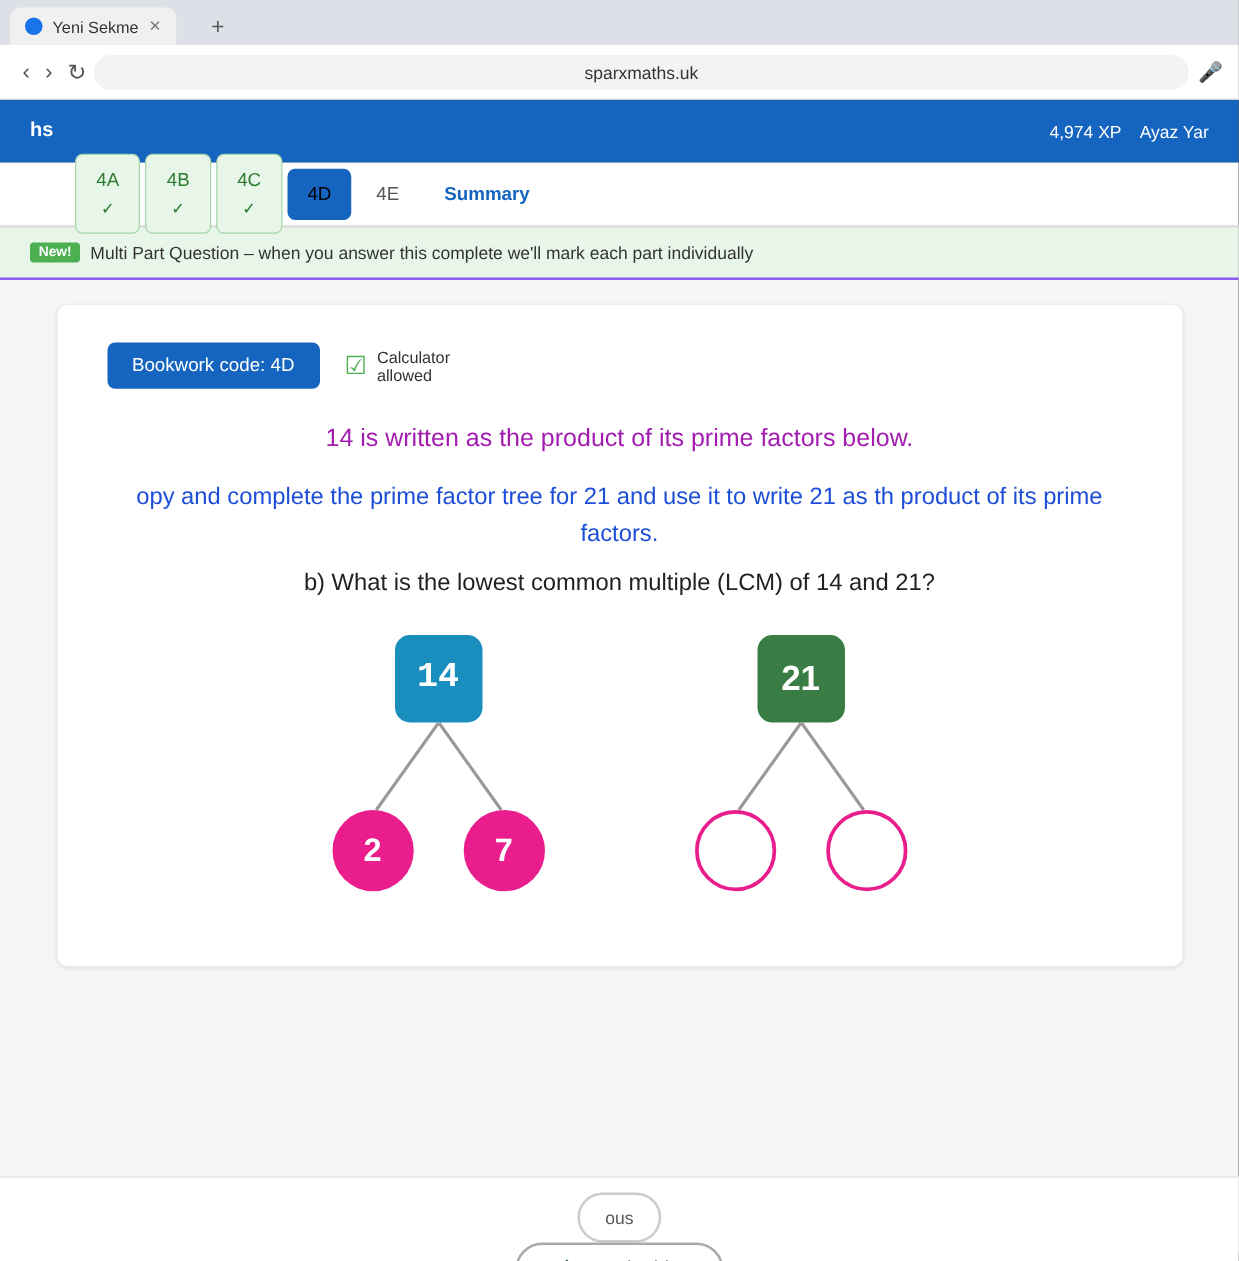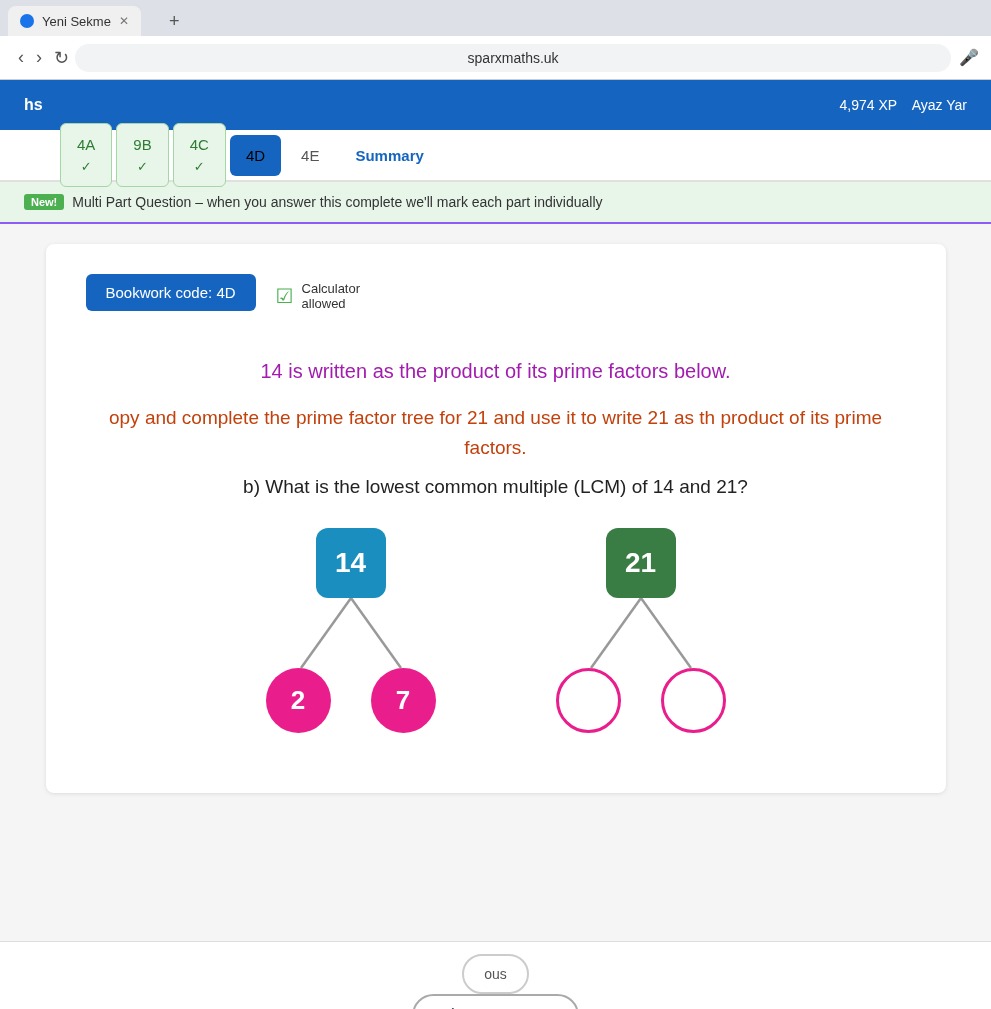--- a/index.html
+++ b/index.html
@@ -36,34 +36,34 @@
     .main-content { background: #f5f5f5; min-height: 820px; padding-bottom: 100px; }
 
     
     .new-banner { background: #e8f5e9; border-bottom: 2px solid #8b5cf6; padding: 12px 24px; display: flex; align-items: center; gap: 8px; font-size: 14px; color: #333; }
     .new-badge { background: #4caf50; color: white; font-size: 11px; font-weight: bold; padding: 2px 7px; border-radius: 3px; }
 
     
     .content-area { background: white; margin: 20px auto; max-width: 900px; padding: 30px 40px 20px 40px; border-radius: 8px; box-shadow: 0 1px 4px rgba(0,0,0,0.1); }
 
     
-    .bookwork-row { display: flex; align-items: flex-end; gap: 20px; margin-bottom: 44px; }
+    .bookwork-row { display: flex; align-items: center; gap: 20px; margin-bottom: 24px; }
     .bookwork-btn { background: #1565c0; color: white; border: none; border-radius: 6px; padding: 10px 20px; font-size: 15px; font-weight: 500; cursor: pointer; }
     .calculator-box { display: flex; align-items: center; gap: 8px; font-size: 13px; color: #333; }
     .calc-icon { font-size: 20px; color: #4caf50; }
 
     
     .question-text { font-size: 20px; color: #a21caf; line-height: 1.6; margin-bottom: 16px; text-align: center; }
-    .question-text-left { font-size: 19px; color: #c2410c; line-height: 1.6; margin-bottom: 12px; text-align: center; }
+    .question-text-left { font-size: 19px; color: #1d4ed8; line-height: 1.6; margin-bottom: 12px; text-align: center; }
     .question-b { font-size: 19px; color: #222; margin-bottom: 30px; text-align: center; }
 
     
     .tree-container { display: flex; justify-content: center; gap: 120px; margin-top: 10px; margin-bottom: 40px; }
     .root-node { width: 70px; height: 70px; border-radius: 12px; display: flex; align-items: center; justify-content: center; font-size: 28px; font-weight: bold; color: white; }
-    .root-blue { background: #1a8fbf; }
+    .root-blue { background: #1a8fbf; font-family: Liberation Mono, monospace; }
     .root-green { background: #3a7d44; }
     .child-node { width: 65px; height: 65px; border-radius: 50%; display: flex; align-items: center; justify-content: center; font-size: 26px; font-weight: bold; color: white; }
     .child-pink { background: #e91e8c; }
     .child-empty { background: none; border: 3px solid #e91e8c; color: #e91e8c; }
 
     
     .bottom-bar { position: fixed; bottom: 0; width: 991px; background: white; border-top: 1px solid #ddd; display: flex; align-items: center; justify-content: space-between; padding: 12px 24px; height: 68px; flex-direction: column; }
     .prev-btn { background: none; border: 2px solid #ccc; border-radius: 24px; padding: 10px 20px; font-size: 14px; color: #555; cursor: pointer; }
     .watch-video-btn { background: white; border: 2px solid #aaa; border-radius: 24px; padding: 10px 24px; font-size: 16px; color: #333; cursor: pointer; display: flex; align-items: center; gap: 8px; }
     .next-btn { background: #1565c0; border: none; border-radius: 50%; width: 52px; height: 52px; font-size: 22px; color: white; cursor: pointer; display: flex; align-items: center; justify-content: center; }
@@ -97,21 +97,21 @@
     <span>Ayaz Yar</span>
   </span>
 </div>
 
 <div class="tab-nav">
   <div class="tab-item completed">
     <span>4A</span>
     <span class="check-mark">✓</span>
   </div>
   <div class="tab-item completed">
-    <span>9B</span>
+    <span>4B</span>
     <span class="check-mark">✓</span>
   </div>
   <div class="tab-item completed">
     <span>4C</span>
     <span class="check-mark">✓</span>
   </div>
   <div class="tab-item active">
     <span>4D</span>
   </div>
   <div class="tab-item plain">

